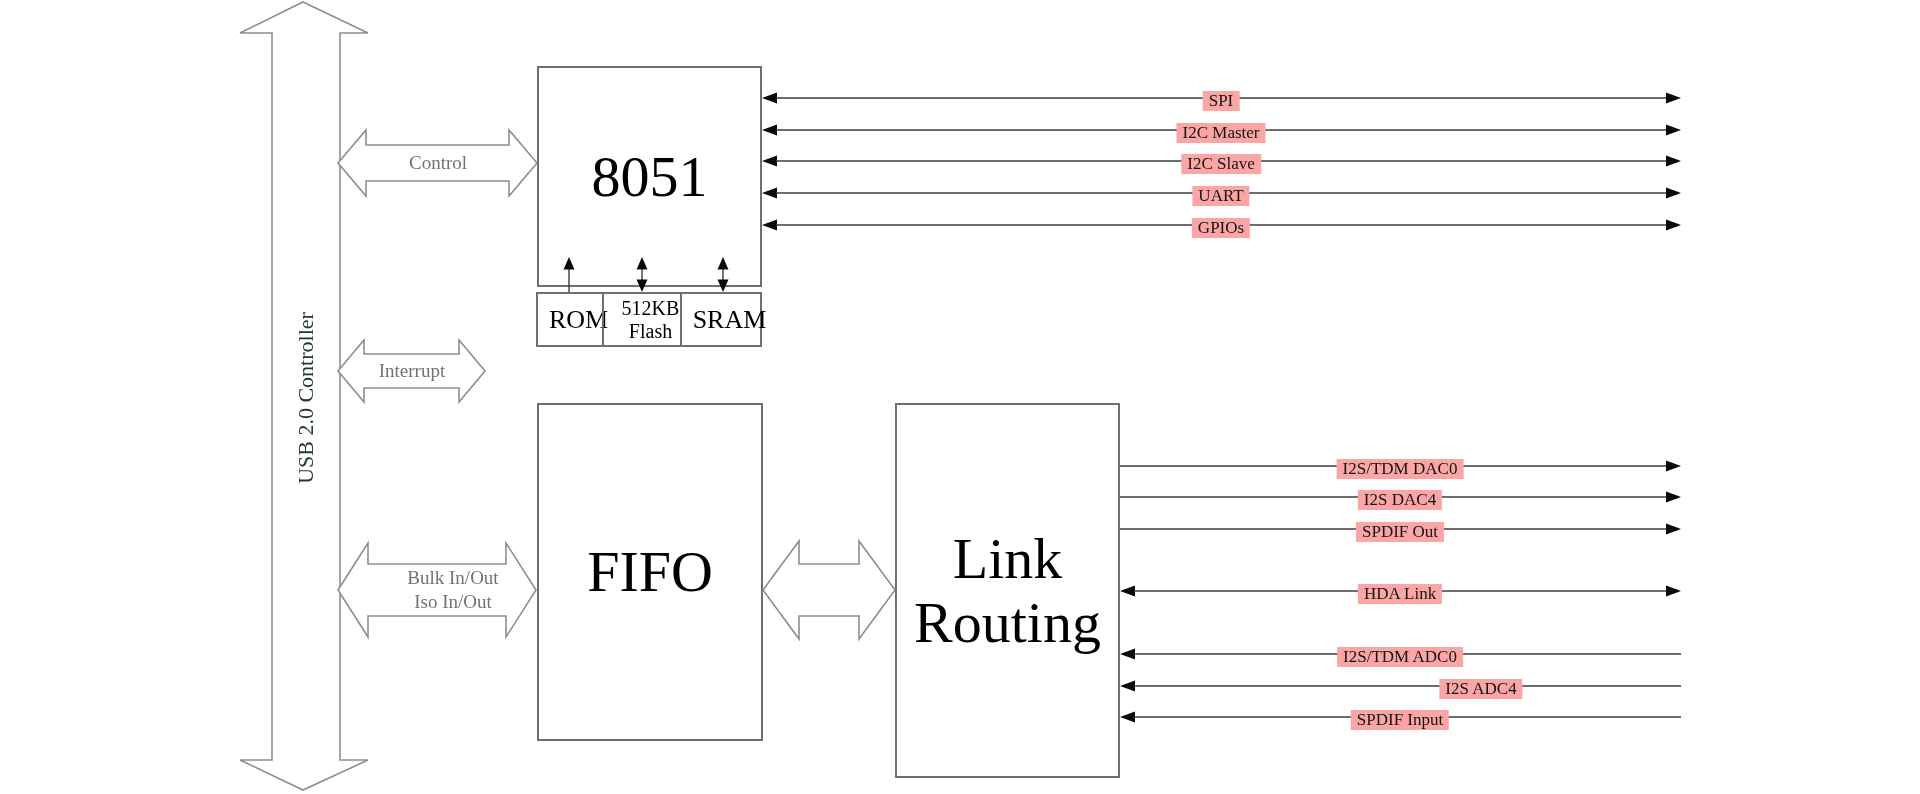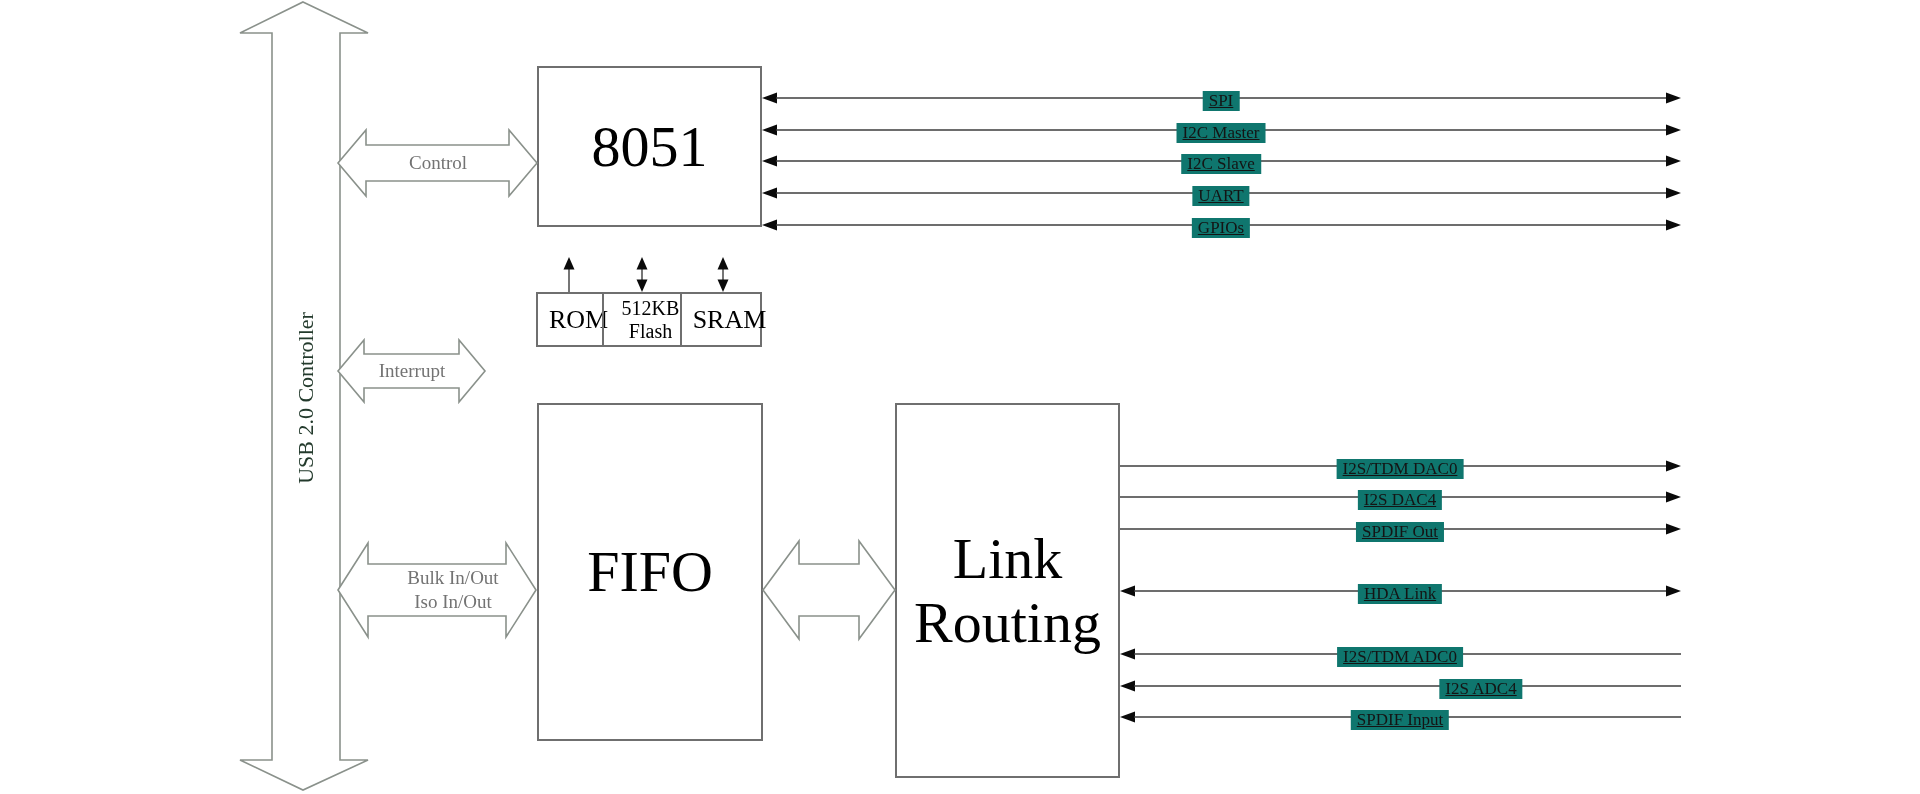--- a/index.html
+++ b/index.html
@@ -15,41 +15,41 @@
   .box .big{font-size:58px;line-height:64px;}
   .memrow{position:absolute;display:flex;background:#ffffff;border:2px solid #6f6f6f;box-sizing:border-box;}
   .memcell{display:flex;flex-direction:column;align-items:center;justify-content:center;
     box-sizing:border-box;color:#000000;text-align:center;padding-left:17px;}
   .memcell + .memcell{border-left:2px solid #6f6f6f;font-family:Liberation Serif, serif;}
   .memcell .mid{font-size:26px;line-height:28px;}
   .memcell .sml{font-size:20px;line-height:23px;}
   svg.layer{position:absolute;left:0;top:0;pointer-events:none;}
   .sig-label{
     position:absolute;transform:translate(-50%,-50%);
-    background:#0f766e;padding:0 6px;font-size:17px;color:#141414;white-space:nowrap;text-decoration:underline;
+    background:#fca5a5;padding:0 6px;font-size:17px;color:#141414;white-space:nowrap;
   }
   .bus-label{
     position:absolute;transform:translate(-50%,-50%);
     font-size:19px;color:#737373;text-align:center;line-height:24px;white-space:nowrap;
   }
   .usb-label{
     position:absolute;transform:translate(-50%,-50%) rotate(-90deg);
     font-size:22px;color:#233a2c;white-space:nowrap;
   }
   .outline{fill:#ffffff;stroke:#8a918b;stroke-width:1.6;}
   .sigline{stroke:#3c3c3c;stroke-width:1.6;}
   .head{fill:#0a0a0a;stroke:none;}
   .memline{stroke:#3c3c3c;stroke-width:1.4;}
 </style>
 </head>
 <body>
 
 <div id="canvas">
 
-  <div class="box" style="left:537px;top:66px;width:225px;height:161px;">
+  <div class="box" style="left:537px;top:66px;width:225px;height:221px;">
     <span class="big">8051</span>
   </div>
 
   <div class="memrow" style="left:536px;top:292px;width:226px;height:55px;">
     <div class="memcell" style="width:64px;">
       <span class="mid">ROM</span>
     </div>
     <div class="memcell" style="width:82px;">
       <span class="sml">512KB</span>
       <span class="sml">Flash</span>

